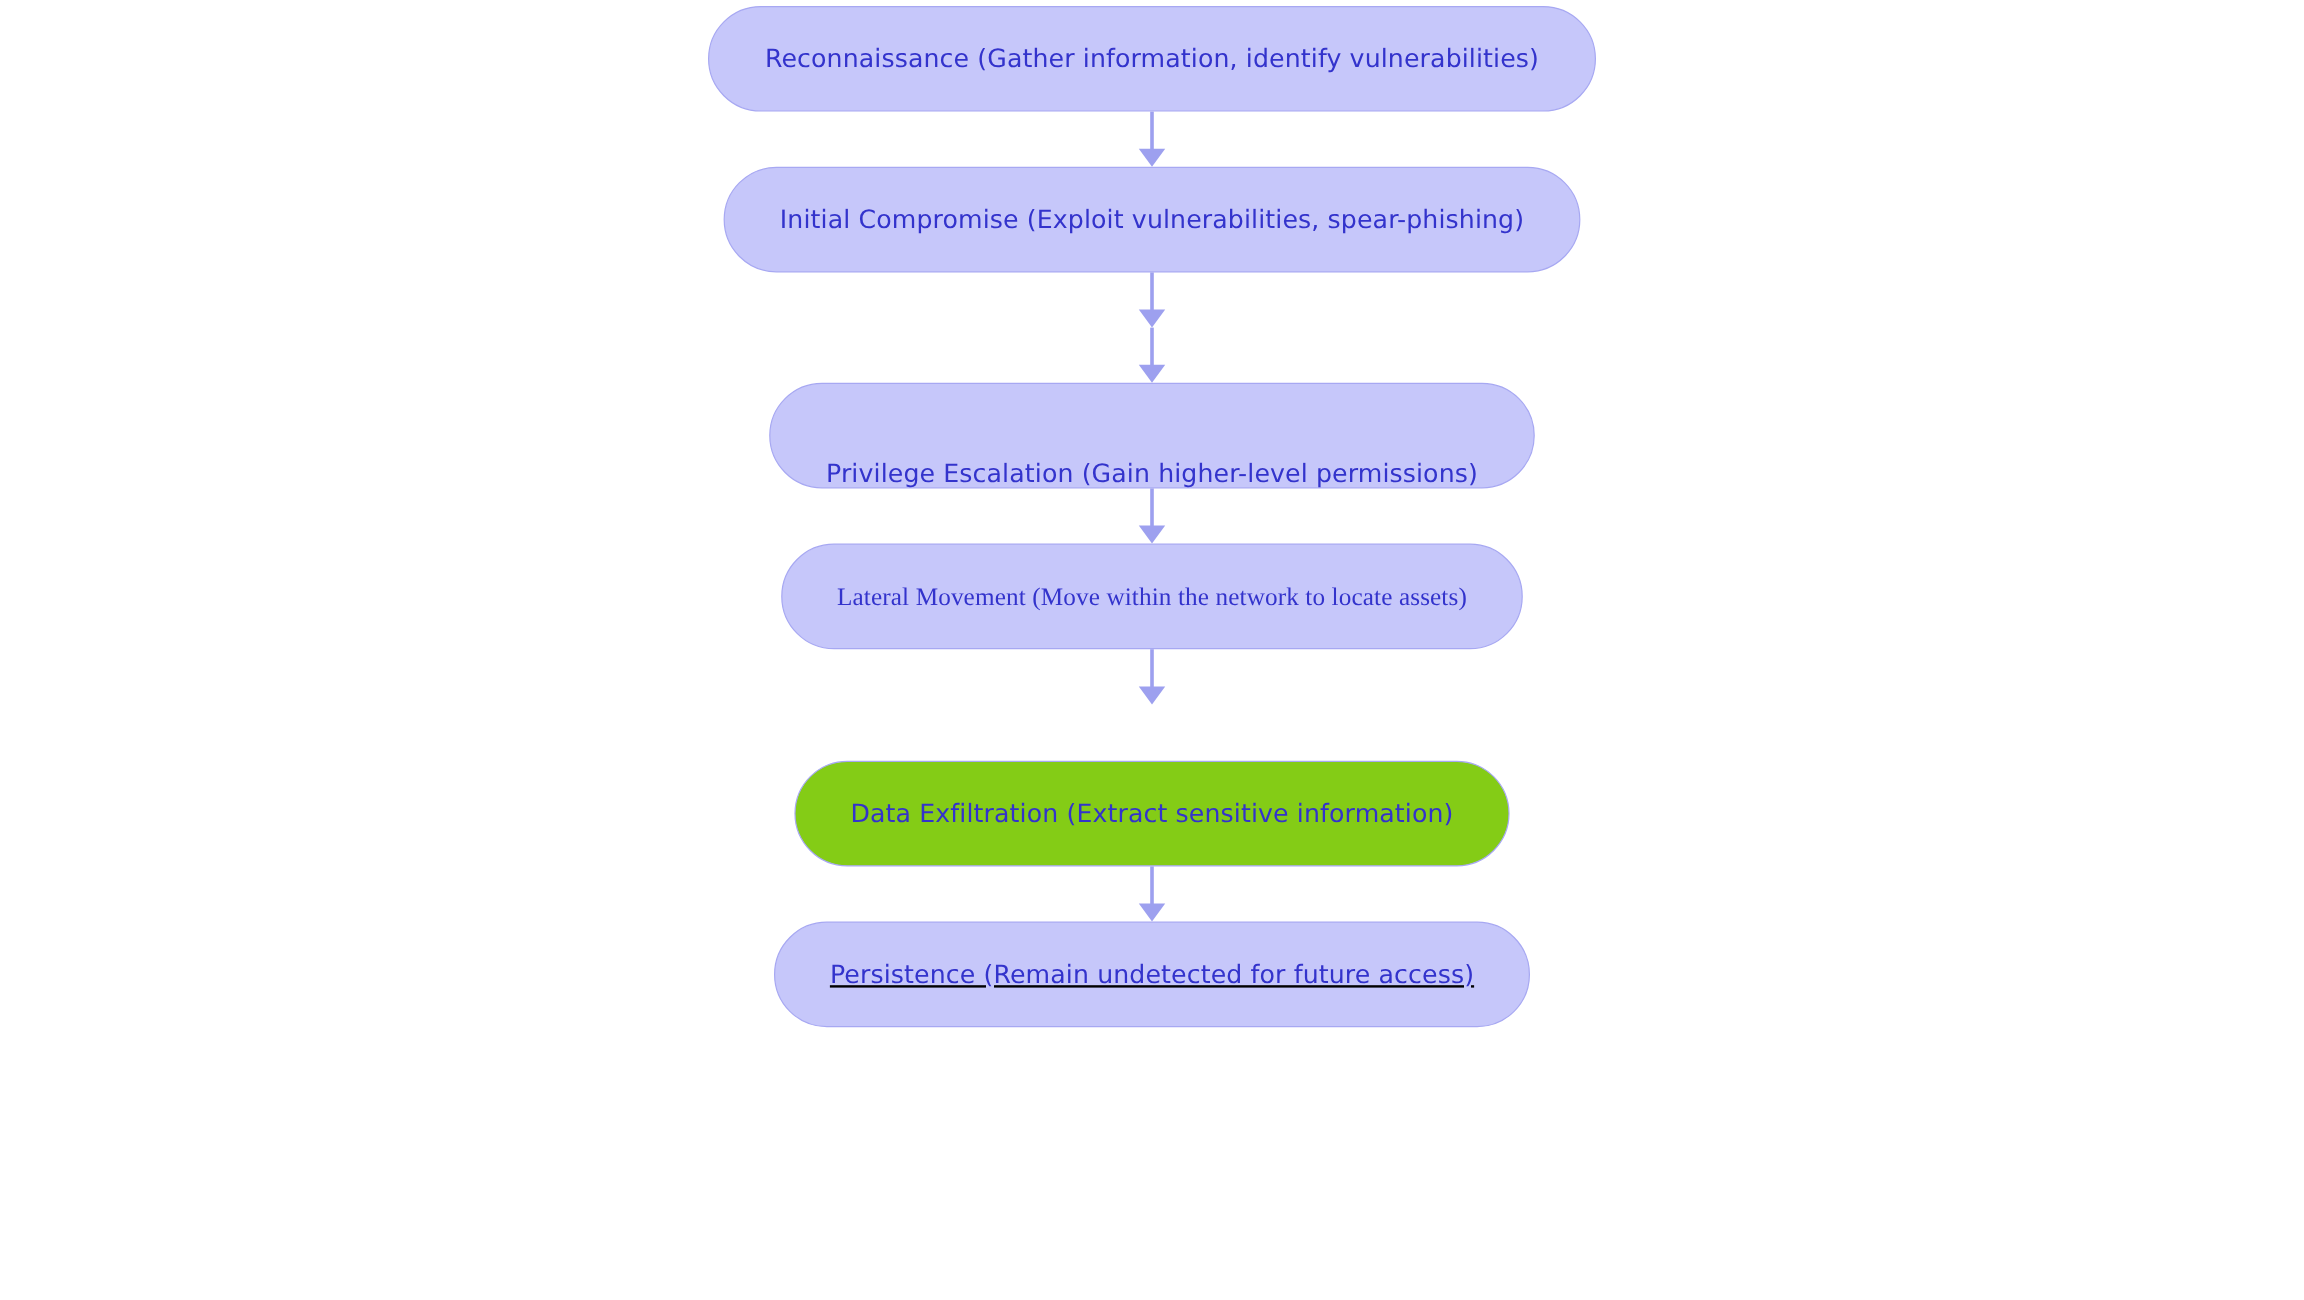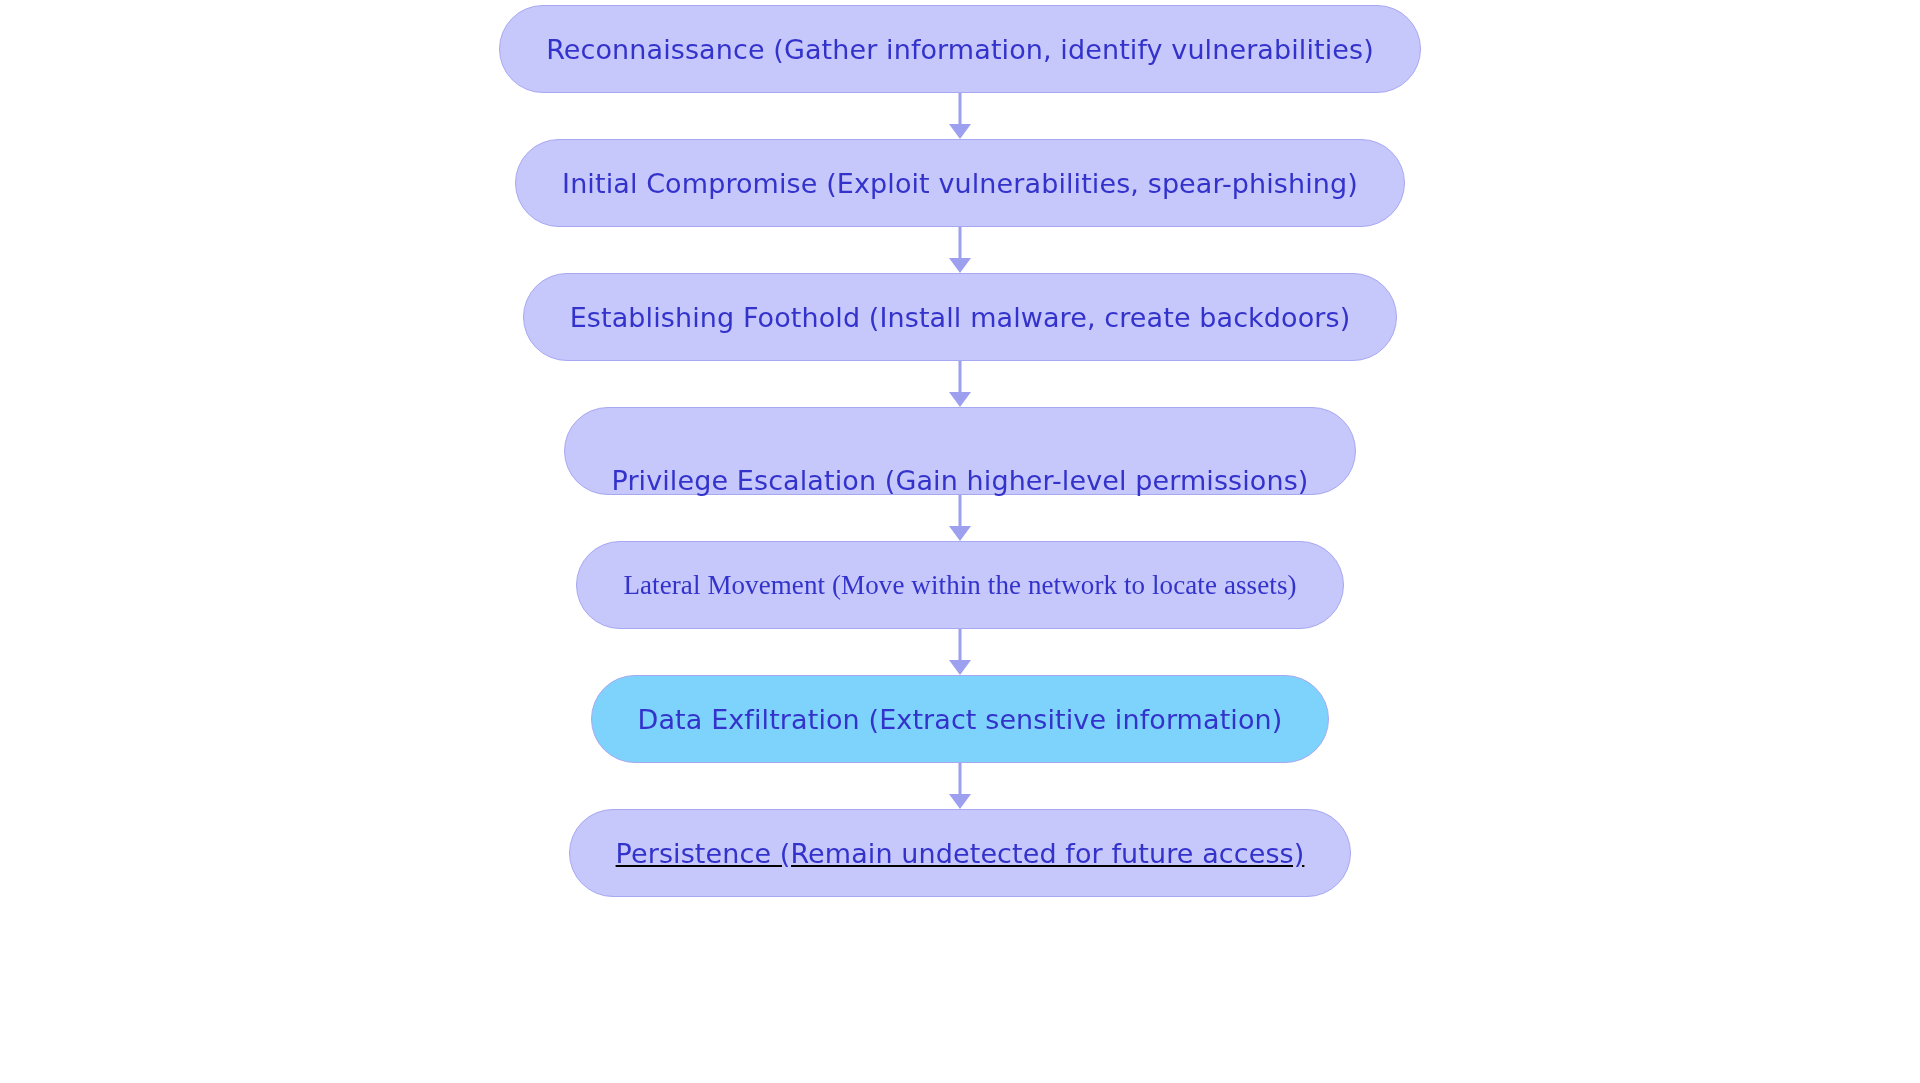--- a/index.html
+++ b/index.html
@@ -36,21 +36,21 @@
     border-radius: 44px;
     display: flex;
     align-items: center;
     justify-content: center;
     padding: 0 46px;
     flex-shrink: 0;
   }
 
   .node-label {
     color: #3333cc;
-    font-size: 27px;
+    font-size: 21px;
     font-weight: 400;
     line-height: 1;
     white-space: nowrap;
     letter-spacing: 0.1px;
   }
 
   .connector {
     position: relative;
     width: 26px;
     height: 46px;
@@ -93,23 +93,20 @@
 
   <div class="node" style="background: rgb(198, 199, 250); border-color: rgb(167, 168, 242);">
     <span class="node-label" style="color: rgb(51, 51, 204);">Initial Compromise (Exploit vulnerabilities, spear-phishing)</span>
   </div>
 
   <div class="connector">
     <div class="line" style="background: rgb(157, 160, 239);"></div>
     <div class="head" style="border-top-color: rgb(157, 160, 239);"></div>
   </div>
 
-  <div class="node" style="background: rgb(198, 199, 250); border-color: rgb(167, 168, 242);">
-    <span class="node-label" style="color: rgb(51, 51, 204);">Establishing Foothold (Install malware, create backdoors)</span>
-  </div>
 
   <div class="connector">
     <div class="line" style="background: rgb(157, 160, 239);"></div>
     <div class="head" style="border-top-color: rgb(157, 160, 239);"></div>
   </div>
 
   <div class="node" style="background: rgb(198, 199, 250); border-color: rgb(167, 168, 242); align-items: flex-end;">
     <span class="node-label" style="color: rgb(51, 51, 204);">Privilege Escalation (Gain higher-level permissions)</span>
   </div>
 
@@ -120,21 +117,21 @@
 
   <div class="node" style="background: rgb(198, 199, 250); border-color: rgb(167, 168, 242);">
     <span class="node-label" style="color: rgb(51, 51, 204); font-family: Liberation Serif, serif;">Lateral Movement (Move within the network to locate assets)</span>
   </div>
 
   <div class="connector">
     <div class="line" style="background: rgb(157, 160, 239);"></div>
     <div class="head" style="border-top-color: rgb(157, 160, 239);"></div>
   </div>
 
-  <div class="node" style="background: #7dd3fc; border-color: rgb(167, 168, 242);">
+  <div class="node" style="background: #84cc16; border-color: rgb(167, 168, 242); margin-top: 47px;">
     <span class="node-label" style="color: rgb(51, 51, 204);">Data Exfiltration (Extract sensitive information)</span>
   </div>
 
   <div class="connector">
     <div class="line" style="background: rgb(157, 160, 239);"></div>
     <div class="head" style="border-top-color: rgb(157, 160, 239);"></div>
   </div>
 
   <div class="node" style="background: rgb(198, 199, 250); border-color: rgb(167, 168, 242); text-decoration: underline;">
     <span class="node-label" style="color: rgb(51, 51, 204);">Persistence (Remain undetected for future access)</span>

